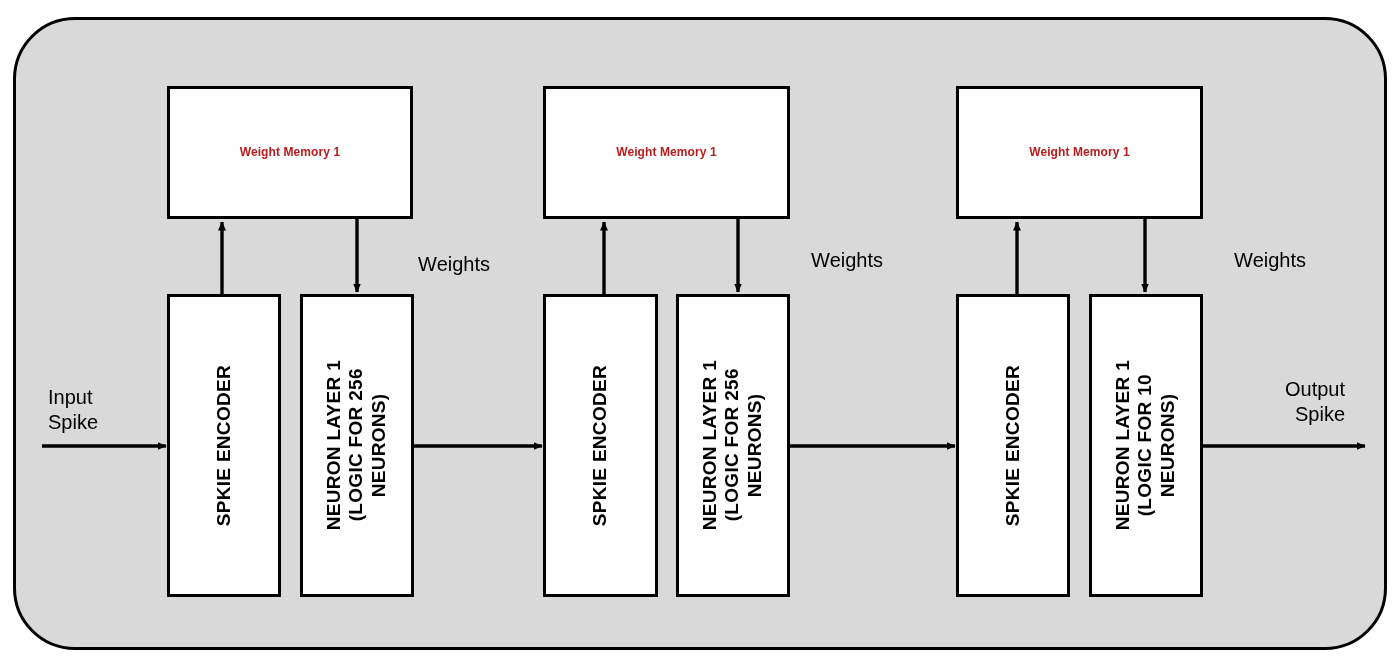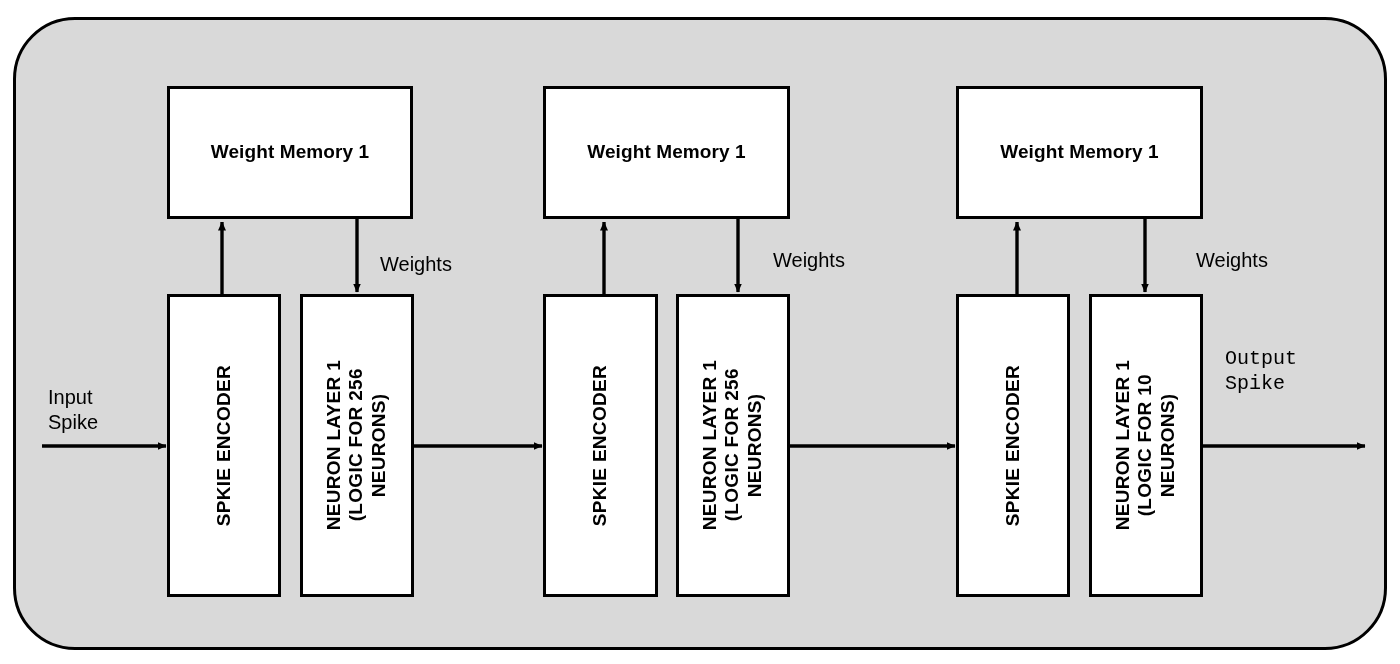--- a/index.html
+++ b/index.html
@@ -30,43 +30,43 @@
     position: absolute;
     box-sizing: border-box;
     background: #ffffff;
     border: 3px solid #000000;
     display: flex;
     align-items: center;
     justify-content: center;
     text-align: center;
   }
   .wm-label {
-    font-size: 19px;
+    font-size: 12px;
     font-weight: bold;
-    color: #000000;
+    color: #b91c1c;
     line-height: 1.2;
     letter-spacing: 0.1px;
   }
   .vlabel {
     font-size: 19px;
     font-weight: bold;
     color: #000000;
     line-height: 1.18;
     letter-spacing: 0.3px;
     white-space: pre-line;
     writing-mode: vertical-rl;
     transform: rotate(180deg);
     text-align: center;
   }
   .ann {
     position: absolute;
     font-size: 20px;
     color: #000000;
     line-height: 1.25;
-    text-align: left;
+    text-align: right;
     white-space: pre-line;
   }
   .ann-left {
     text-align: left;
   }
   svg.wires {
     position: absolute;
     left: 0;
     top: 0;
     width: 1400px;
@@ -149,16 +149,16 @@
     <span class="vlabel">NEURON LAYER 1
 (LOGIC FOR 10
 NEURONS)</span>
   </div>
 
   <div class="ann" style="left:1196px; top:248px; width:110px;">Weights</div>
 
   <div class="ann ann-left" style="left:48px; top:385px; width:120px;">Input
 Spike</div>
 
-  <div class="ann" style="left:1225px; top:346px; width:120px;font-family:Liberation Mono, monospace;">Output
+  <div class="ann" style="left:1225px; top:377px; width:120px;">Output
 Spike</div>
 
 </div>
 
 </body></html>

